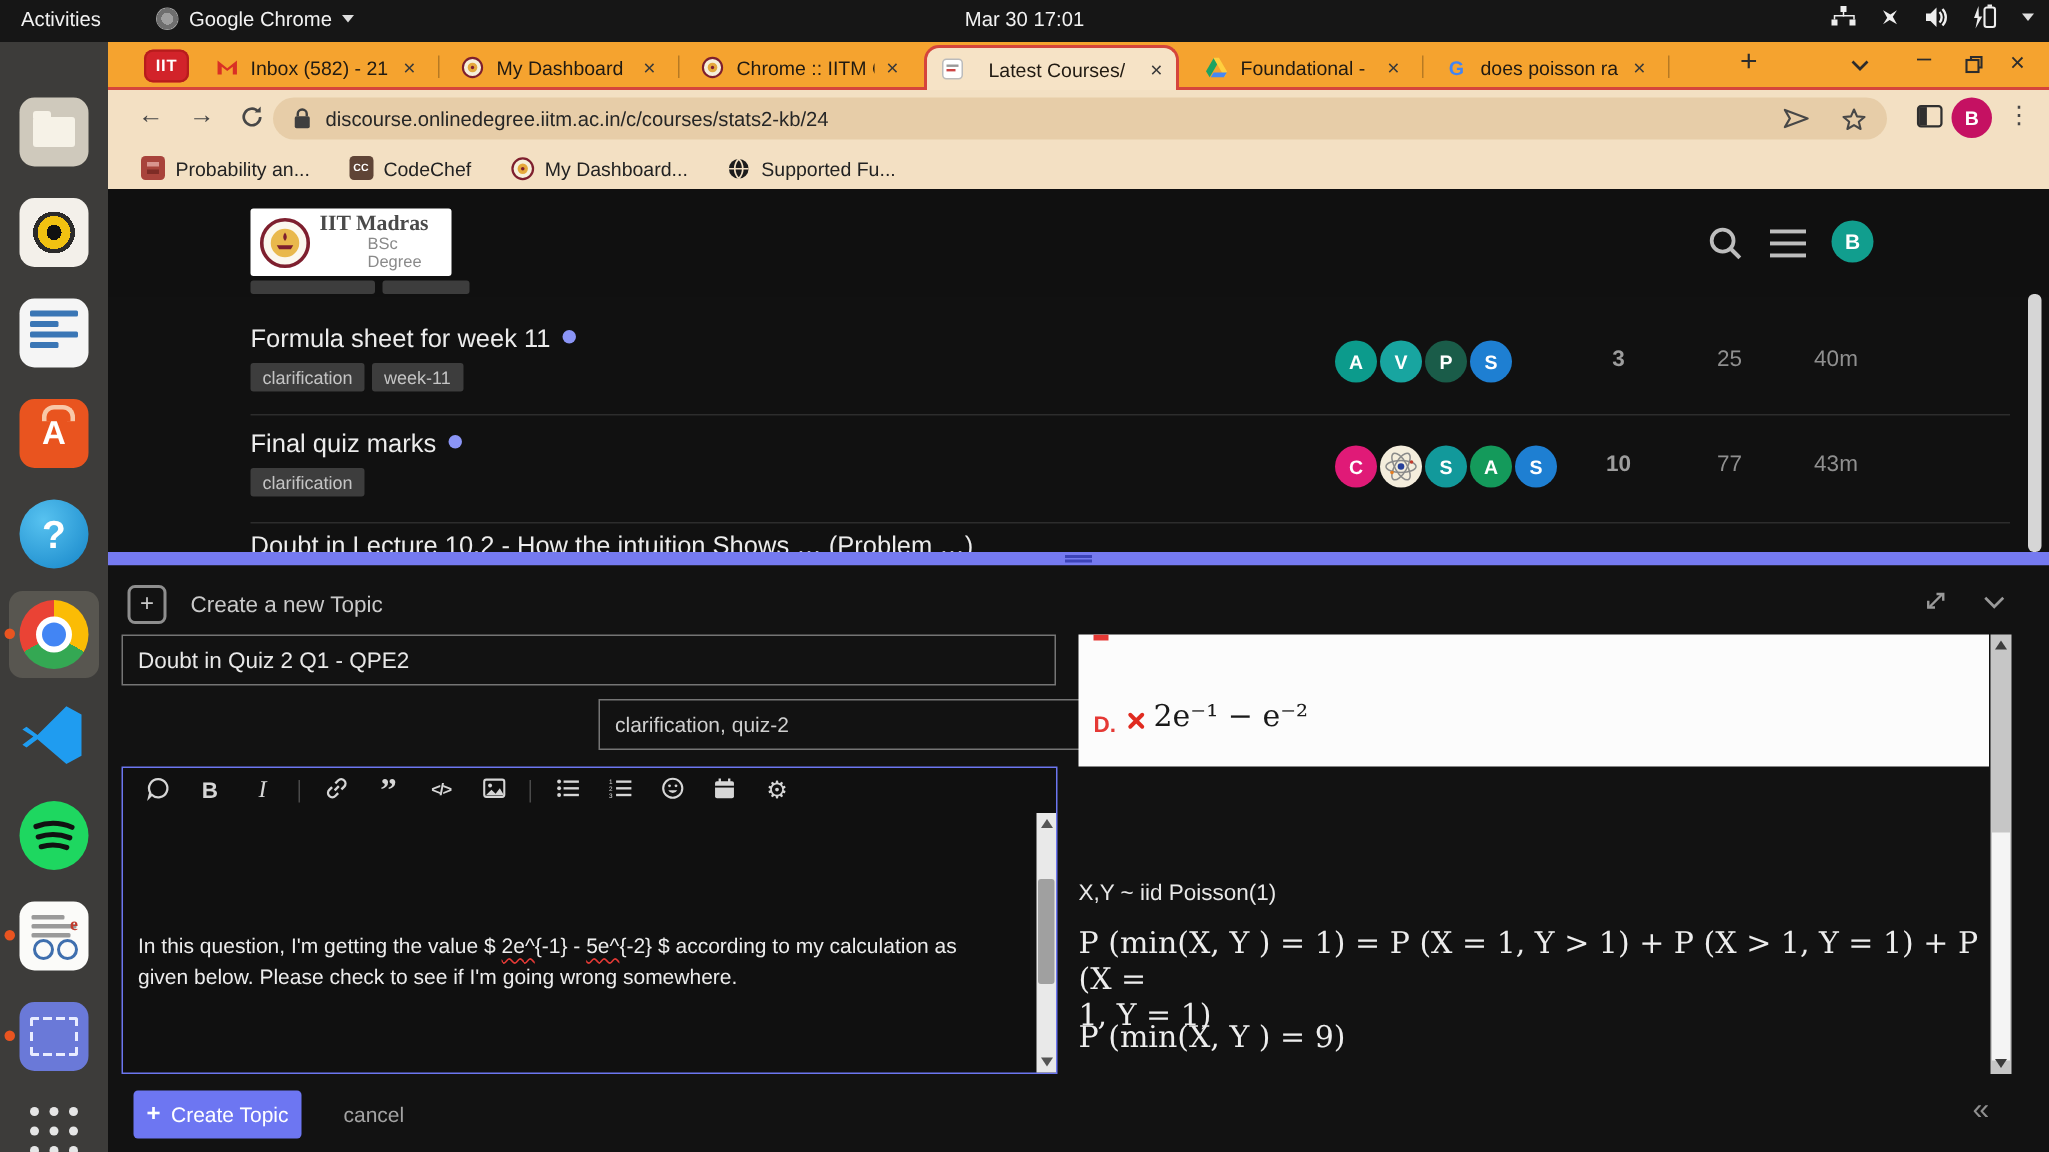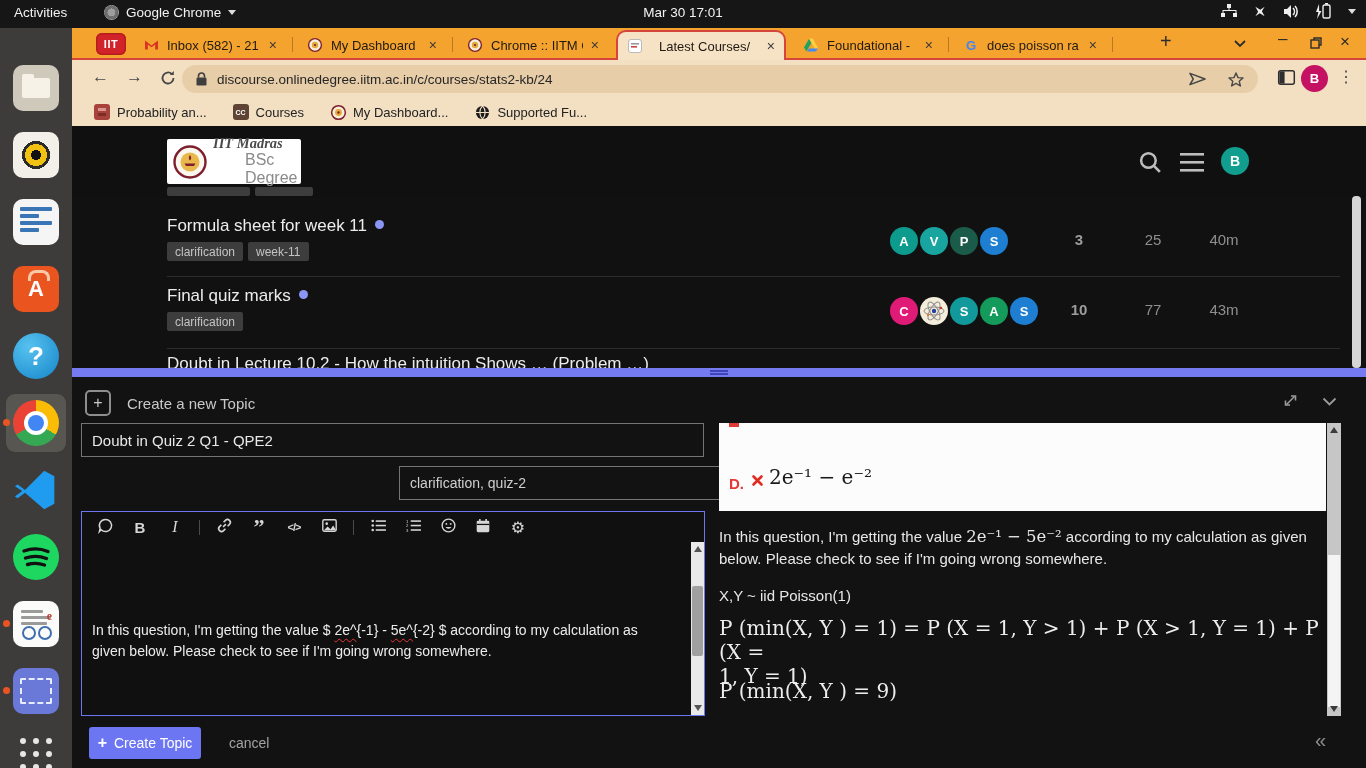--- a/index.html
+++ b/index.html
@@ -71,22 +71,22 @@
   #nav-avatar{position:absolute;right:38px;top:5px;width:27px;height:27px;border-radius:50%;background:#C51162;color:#fff;
     font-size:13px;font-weight:bold;display:flex;align-items:center;justify-content:center;}
   #bookbar{position:absolute;left:0;top:70px;width:1294px;height:28px;background:#F3E0C3;display:flex;align-items:center;gap:26px;padding-left:22px;box-sizing:border-box;}
   .bm{display:flex;align-items:center;gap:7px;font-size:13px;color:#222;}
   .bm-ic{width:16px;height:16px;border-radius:3px;display:flex;align-items:center;justify-content:center;}
 
   
   #webview{position:absolute;left:0;top:98px;width:1294px;height:642px;background:#111;overflow:hidden;}
   #site-header{position:absolute;left:0;top:0;width:100%;height:72px;background:#101010;}
   #logo-box{position:absolute;left:95px;top:13px;width:134px;height:45px;background:#fff;border-radius:2px;display:flex;align-items:center;gap:6px;padding-left:6px;box-sizing:border-box;}
-  .brand-t{font-family:"Liberation Serif",serif;font-weight:bold;font-size:14.5px;color:#4a4a4a;line-height:15px;font-style:italic;}
-  .brand-s{font-size:16px;color:#8a8a8a;padding-left:32px;}
+  .brand-t{font-family:"Liberation Serif",serif;font-weight:bold;font-size:14.5px;color:#4a4a4a;line-height:15px;}
+  .brand-s{font-size:11px;color:#8a8a8a;padding-left:32px;}
   #hdr-avatar{position:absolute;left:1149px;top:21px;width:28px;height:28px;border-radius:50%;background:#119E8E;color:#fff;font-weight:bold;font-size:14px;display:flex;align-items:center;justify-content:center;}
 
   .tag-stub{position:absolute;height:9px;background:#3d3d3d;border-radius:2px;top:61px;}
   .topic-title{position:absolute;left:95px;font-size:17px;color:#ececec;white-space:nowrap;}
   .unread-dot{display:inline-block;width:9px;height:9px;border-radius:50%;background:#8B95F6;margin-left:8px;vertical-align:2px;}
   .tagrow{position:absolute;left:95px;display:flex;gap:5px;}
   .tagpill{background:#3d3d3d;color:#c4c4c4;font-size:12px;padding:2.5px 8px;border-radius:2px;}
   .posters{position:absolute;left:818px;display:flex;gap:1px;}
   .pav{width:28px;height:28px;border-radius:50%;color:#fff;font-size:13px;font-weight:bold;display:flex;align-items:center;justify-content:center;margin-right:1px;}
   .num{position:absolute;font-size:15px;color:#8f8f8f;width:60px;text-align:center;}
@@ -383,21 +383,21 @@
         <span class="bm-ic" style="background:#a8433b">
             <svg width="10" height="10" viewBox="0 0 10 10">
               <rect x="1" y="1" width="8" height="3" fill="#d8948e"></rect>
               <rect x="1" y="6" width="8" height="3" fill="#7e2c26"></rect>
             </svg>
           </span>
         <span>Probability an...</span>
       </span>
       <span class="bm">
         <span class="bm-ic" style="background:#5f4436;color:#fff;font-size:7px;font-weight:bold">CC</span>
-        <span>Courses</span>
+        <span>CodeChef</span>
       </span>
       <span class="bm">
         <span class="bm-ic">
             <svg width="15" height="15" viewBox="0 0 14 14">
               <circle cx="7" cy="7" r="6.4" fill="#F6EFD9" stroke="#7E1F2E" stroke-width="1.4"></circle>
               <circle cx="7" cy="7" r="3.2" fill="#E5A93C"></circle>
               <circle cx="7" cy="7" r="1.1" fill="#7E1F2E"></circle>
             </svg>
           </span>
         <span>My Dashboard...</span>
@@ -602,23 +602,20 @@
 
         <div id="preview">
           <div id="pv-img">
             <span class="stub"></span>
             <span class="opt">D.</span>
             <svg class="cross" width="11" height="11" viewBox="0 0 11 11">
               <path d="M1.5 1.5 9.5 9.5 M9.5 1.5 1.5 9.5" stroke="#E02B20" stroke-width="2.6" stroke-linecap="round"></path>
             </svg>
             <span class="m">2e⁻¹ − e⁻²</span>
           </div>
-          <div class="pv-p" style="top:103px">
-            <span>In this question, I'm getting the value </span><span class="pv-math-inline">2e⁻¹ − 5e⁻²</span><span> according to my calculation as given</span><br><span>below. Please check to see if I'm going wrong somewhere.</span>
-          </div>
           <div class="pv-p" style="top:162px"><span>X,Y ~ iid Poisson(1)</span></div>
           <div class="pv-math" style="top:193px">
             <span>P (min(X, Y ) = 1) = P (X = 1, Y &gt; 1) + P (X &gt; 1, Y = 1) + P (X =</span><br><span>1, Y = 1)</span>
           </div>
           <div class="pv-math" style="top:256px"><span>P (min(X, Y ) = 9)</span></div>
           <div id="pv-scroll">
             <span class="arr up"></span>
             <div class="th"></div>
             <span class="arr dn"></span>
           </div>

